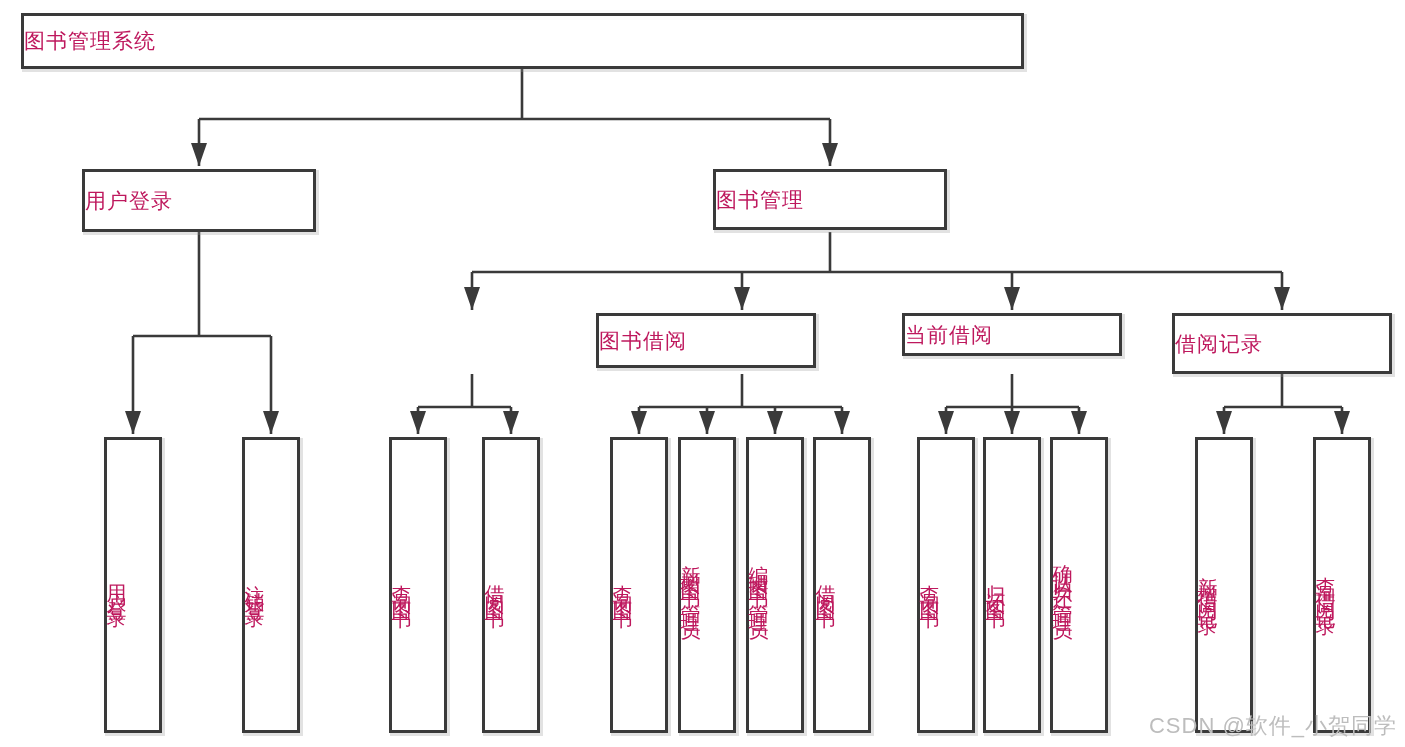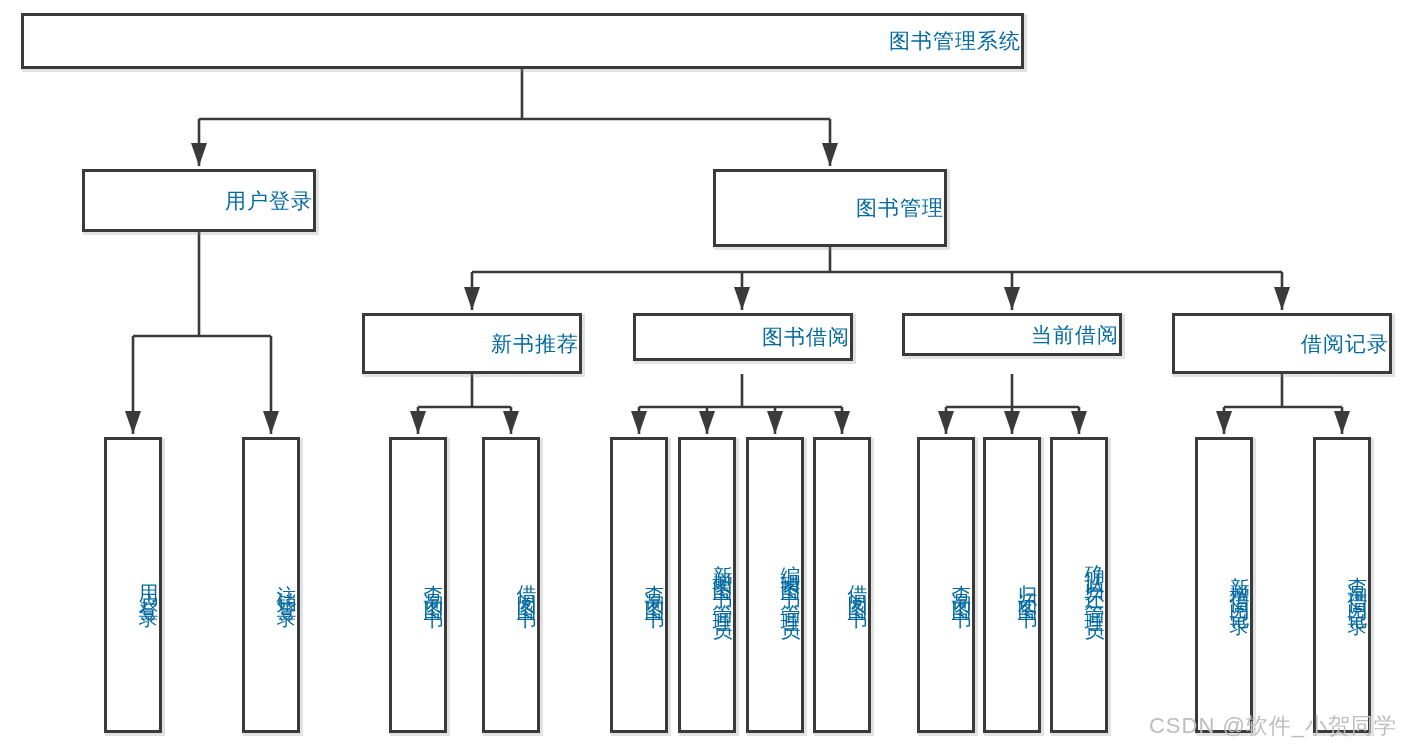--- a/index.html
+++ b/index.html
@@ -18,22 +18,22 @@
     pointer-events: none;
   }
   .ln { stroke: #3a3a3a; stroke-width: 2.6; fill: none; }
   .box {
     position: absolute;
     background: #ffffff;
     border: 3px solid #3a3a3a;
     box-sizing: border-box;
     display: flex;
     align-items: center;
-    justify-content: flex-end;
-    color: #0369a1;
+    justify-content: flex-start;
+    color: #be185d;
     box-shadow: 2px 2px 0 1px rgba(150,150,150,0.28);
   }
   .hbox { font-size: 21px; letter-spacing: 1px; }
   .leaf { font-size: 20px; }
   .leaf .vtext {
     writing-mode: vertical-rl;
     text-orientation: mixed;
     letter-spacing: 8px;
     line-height: 1;
     white-space: nowrap;
@@ -95,28 +95,25 @@
     <path class="ln" d="M1342,407 V434" marker-end="url(#arrow)"></path>
   </svg>
 
   <div class="box hbox" style="left:21px; top:13px; width:1003px; height:56px;">
     <span>图书管理系统</span>
   </div>
 
   <div class="box hbox" style="left:82px; top:169px; width:234px; height:63px;">
     <span>用户登录</span>
   </div>
-  <div class="box hbox" style="left:713px; top:169px; width:234px; height:78px;font-family:Liberation Serif, serif;">
+  <div class="box hbox" style="left:713px; top:169px; width:234px; height:61px;font-family:Liberation Serif, serif;">
     <span>图书管理</span>
   </div>
 
-  <div class="box hbox" style="left:362px; top:313px; width:220px; height:61px;">
-    <span>新书推荐</span>
-  </div>
-  <div class="box hbox" style="left:633px; top:313px; width:220px; height:48px;">
+  <div class="box hbox" style="left:596px; top:313px; width:220px; height:55px;">
     <span>图书借阅</span>
   </div>
   <div class="box hbox" style="left:902px; top:313px; width:220px; height:43px;">
     <span>当前借阅</span>
   </div>
   <div class="box hbox" style="left:1172px; top:313px; width:220px; height:61px;">
     <span>借阅记录</span>
   </div>
 
   <div class="box leaf" style="left:104px; top:437px; width:58px; height:296px;">

